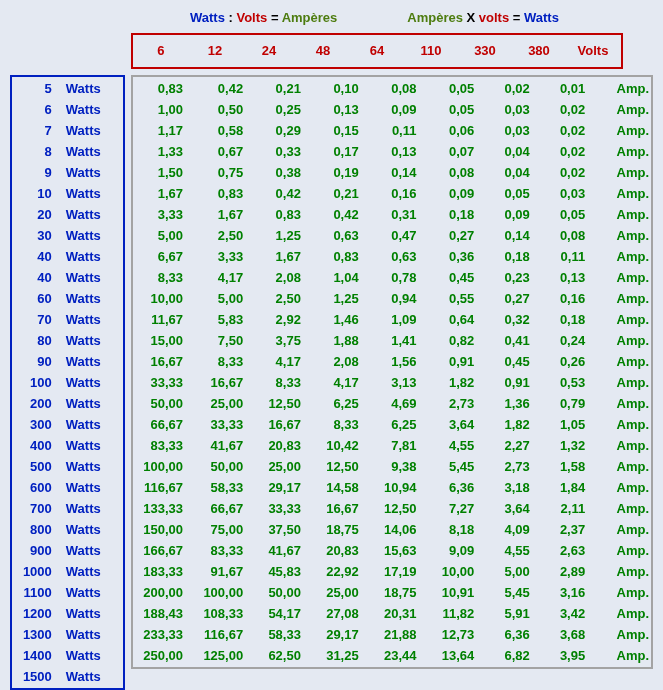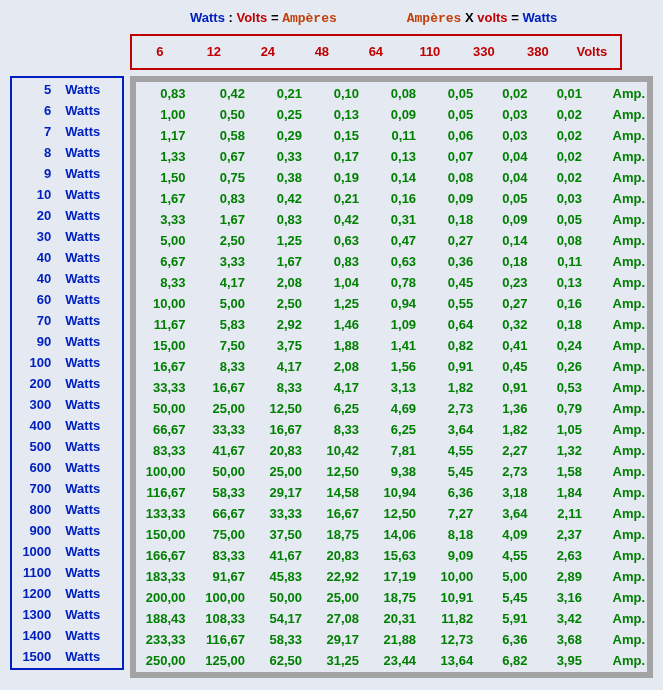--- a/index.html
+++ b/index.html
@@ -18,21 +18,21 @@
     display: flex;
     gap: 70px;
     margin-left: 180px;
     margin-bottom: 8px;
     font-weight: bold;
     font-size: 13px;
   }
   .formulas span { white-space: pre; }
   .blue { color: #0020c0; }
   .red  { color: #c00000; }
-  .green{ color: #c2410c; font-family: Liberation Mono, monospace; }
+  .green{ color: #4d7c0f; }
   .black{ color: #000; }
 
   table.main {
     border-collapse: separate;
     border-spacing: 0;
   }
   td, th { padding: 0; }
 
   .spacer-col { width: 6px; }
   .row-sp td { height: 6px; }
@@ -71,21 +71,21 @@
     height: 28px;
     line-height: 28px;
     width: 52px;
   }
   .volts-header td.vlbl {
     width: 52px;
   }
 
   
   .data-block {
-    border: 6px solid #a3a3a3;
+    border: 2px solid #a3a3a3;
   }
   .data-block td {
     color: #008000;
     font-weight: bold;
     text-align: center;
     height: 19px;
     line-height: 19px;
     width: 52px;
   }
   .data-block td.val { text-align: right; padding-right: 10px; }
@@ -177,20 +177,24 @@
                 </tr>
                 <tr>
                   <td class="watts-num">60</td>
                   <td class="watts-lbl">Watts</td>
                 </tr>
                 <tr>
                   <td class="watts-num">70</td>
                   <td class="watts-lbl">Watts</td>
                 </tr>
                 <tr>
+                  <td class="watts-num">80</td>
+                  <td class="watts-lbl">Watts</td>
+                </tr>
+                <tr>
                   <td class="watts-num">90</td>
                   <td class="watts-lbl">Watts</td>
                 </tr>
                 <tr>
                   <td class="watts-num">100</td>
                   <td class="watts-lbl">Watts</td>
                 </tr>
                 <tr>
                   <td class="watts-num">200</td>
                   <td class="watts-lbl">Watts</td>

